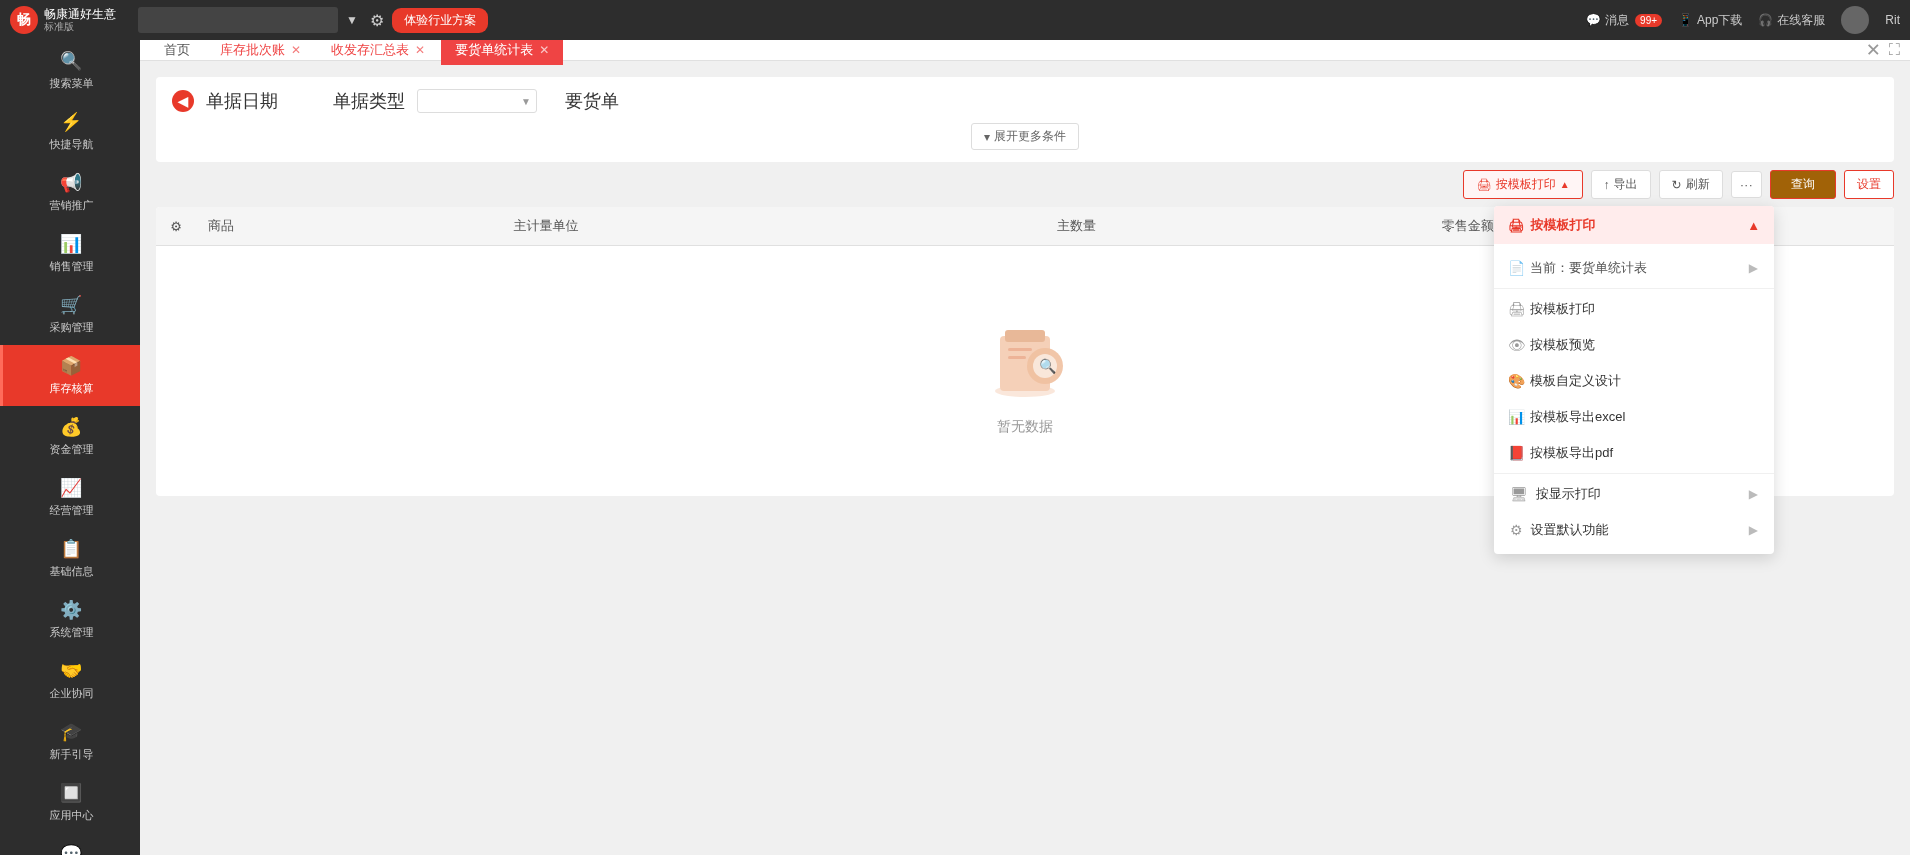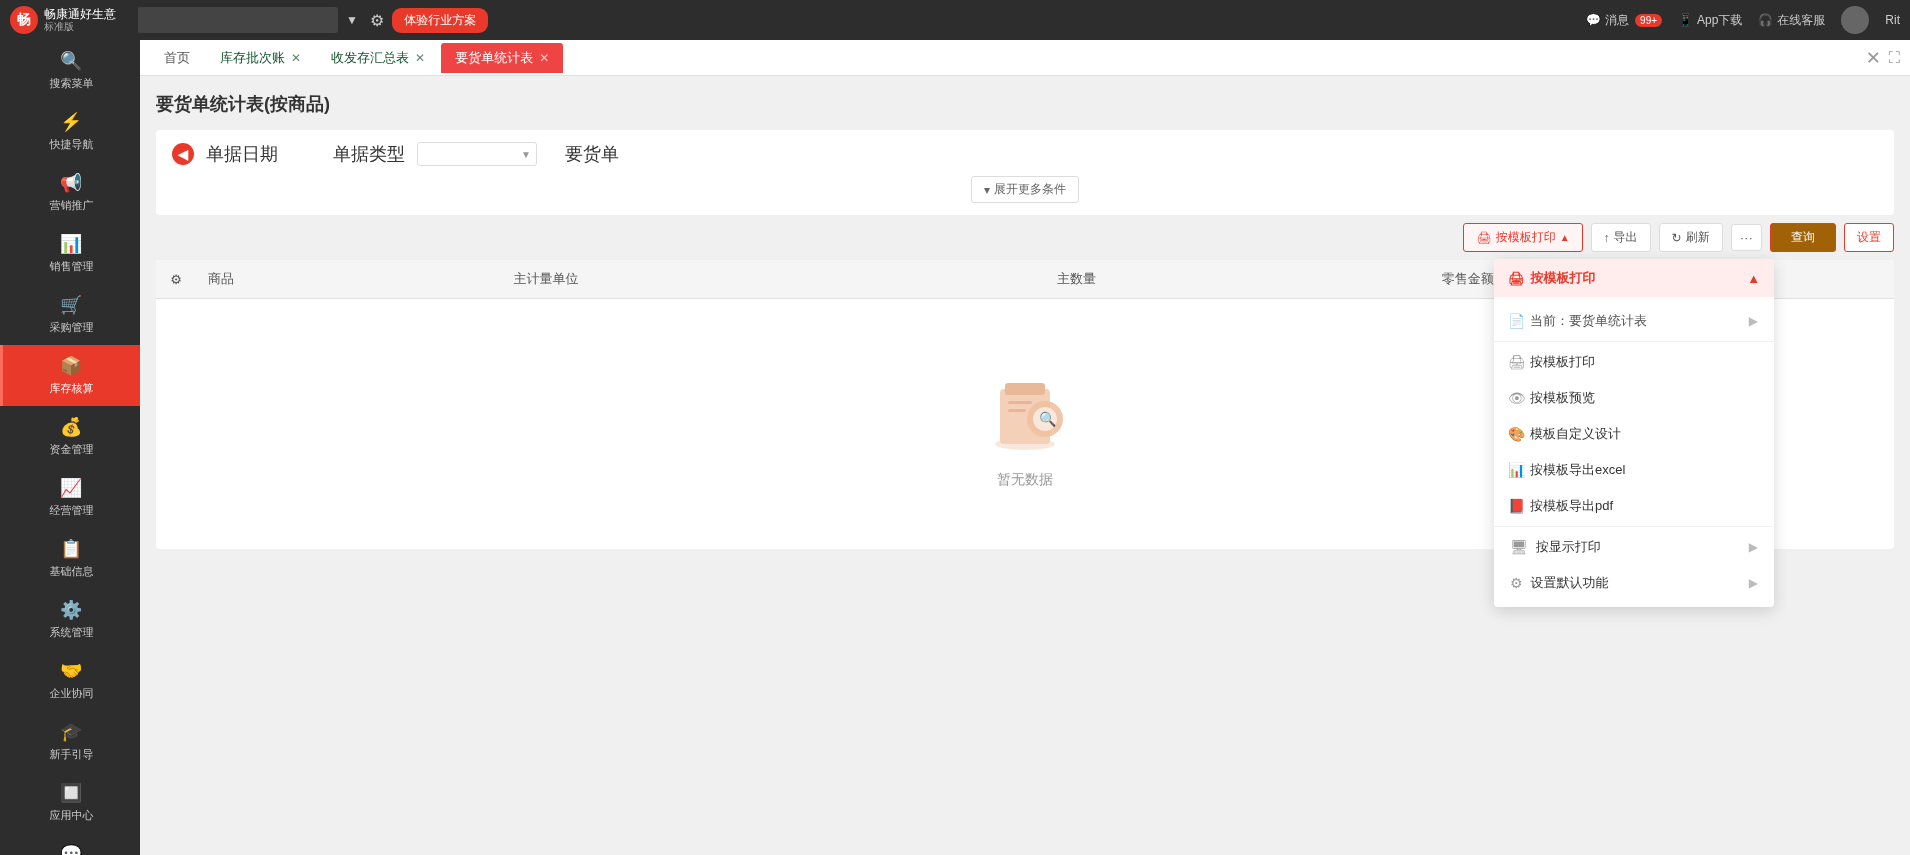--- a/index.html
+++ b/index.html
@@ -25,22 +25,22 @@
     
     .sidebar { width: 140px; background: #2d2d2d; display: flex; flex-direction: column; flex-shrink: 0; overflow-y: auto; }
     .sidebar-item { display: flex; flex-direction: column; align-items: center; padding: 10px 0; cursor: pointer; color: #ccc; font-size: 11px; gap: 4px; border-left: 3px solid transparent; }
     .sidebar-item.active { background: #e8392a; color: white; border-left-color: #ff6b5a; }
     .sidebar-item .icon { font-size: 18px; }
 
     
     .content { flex: 1; display: flex; flex-direction: column; overflow: hidden; background: #f0f0f0; }
 
     
-    .tab-bar { height: 36px; background: #fff; display: flex; align-items: center; border-bottom: 1px solid #e0e0e0; padding: 0 10px; gap: 18px; flex-shrink: 0; }
-    .tab { padding: 6px 14px; font-size: 13px; cursor: pointer; color: #14532d; border-radius: 3px 3px 0 0; display: flex; align-items: center; gap: 6px; }
+    .tab-bar { height: 21px; background: #fff; display: flex; align-items: center; border-bottom: 1px solid #e0e0e0; padding: 0 10px; gap: 18px; flex-shrink: 0; }
+    .tab { padding: 6px 14px; font-size: 13px; cursor: pointer; color: #ef4444; border-radius: 3px 3px 0 0; display: flex; align-items: center; gap: 6px; }
     .tab.active { background: #ef4444; color: white; }
     .tab .close { font-size: 12px; opacity: 0.7; cursor: pointer; }
     .tab.home { background: transparent; color: #555; }
 
     
     .page-content { flex: 1; padding: 16px; overflow-y: auto; position: relative; }
     .page-title { font-size: 18px; font-weight: bold; color: #333; margin-bottom: 14px; }
 
     
     .filter-area { background: #fff; border-radius: 4px; padding: 12px 16px; margin-bottom: 8px; }
@@ -211,21 +211,20 @@
             <span class="close">✕</span>
           </div>
         </div>
       <div style="margin-left:auto;display:flex;align-items:center;gap:8px;">
         <button class="close-btn">✕</button>
         <button class="expand-icon">⛶</button>
       </div>
     </div>
 
     <div class="page-content">
-      <div class="page-title">要货单统计表(按商品)</div>
 
       <div class="filter-area">
         <div class="filter-row">
 
           <div style="background:#e8392a;color:white;border-radius:50%;width:22px;height:22px;display:flex;align-items:center;justify-content:center;cursor:pointer;font-size:14px;flex-shrink:0;">◀</div>
           <span class="filter-label">单据日期</span>
           <span class="filter-label" style="margin-left:43px;">单据类型</span>
           <div class="select-wrapper">
             <select class="filter-select">
               <option value=""></option>

